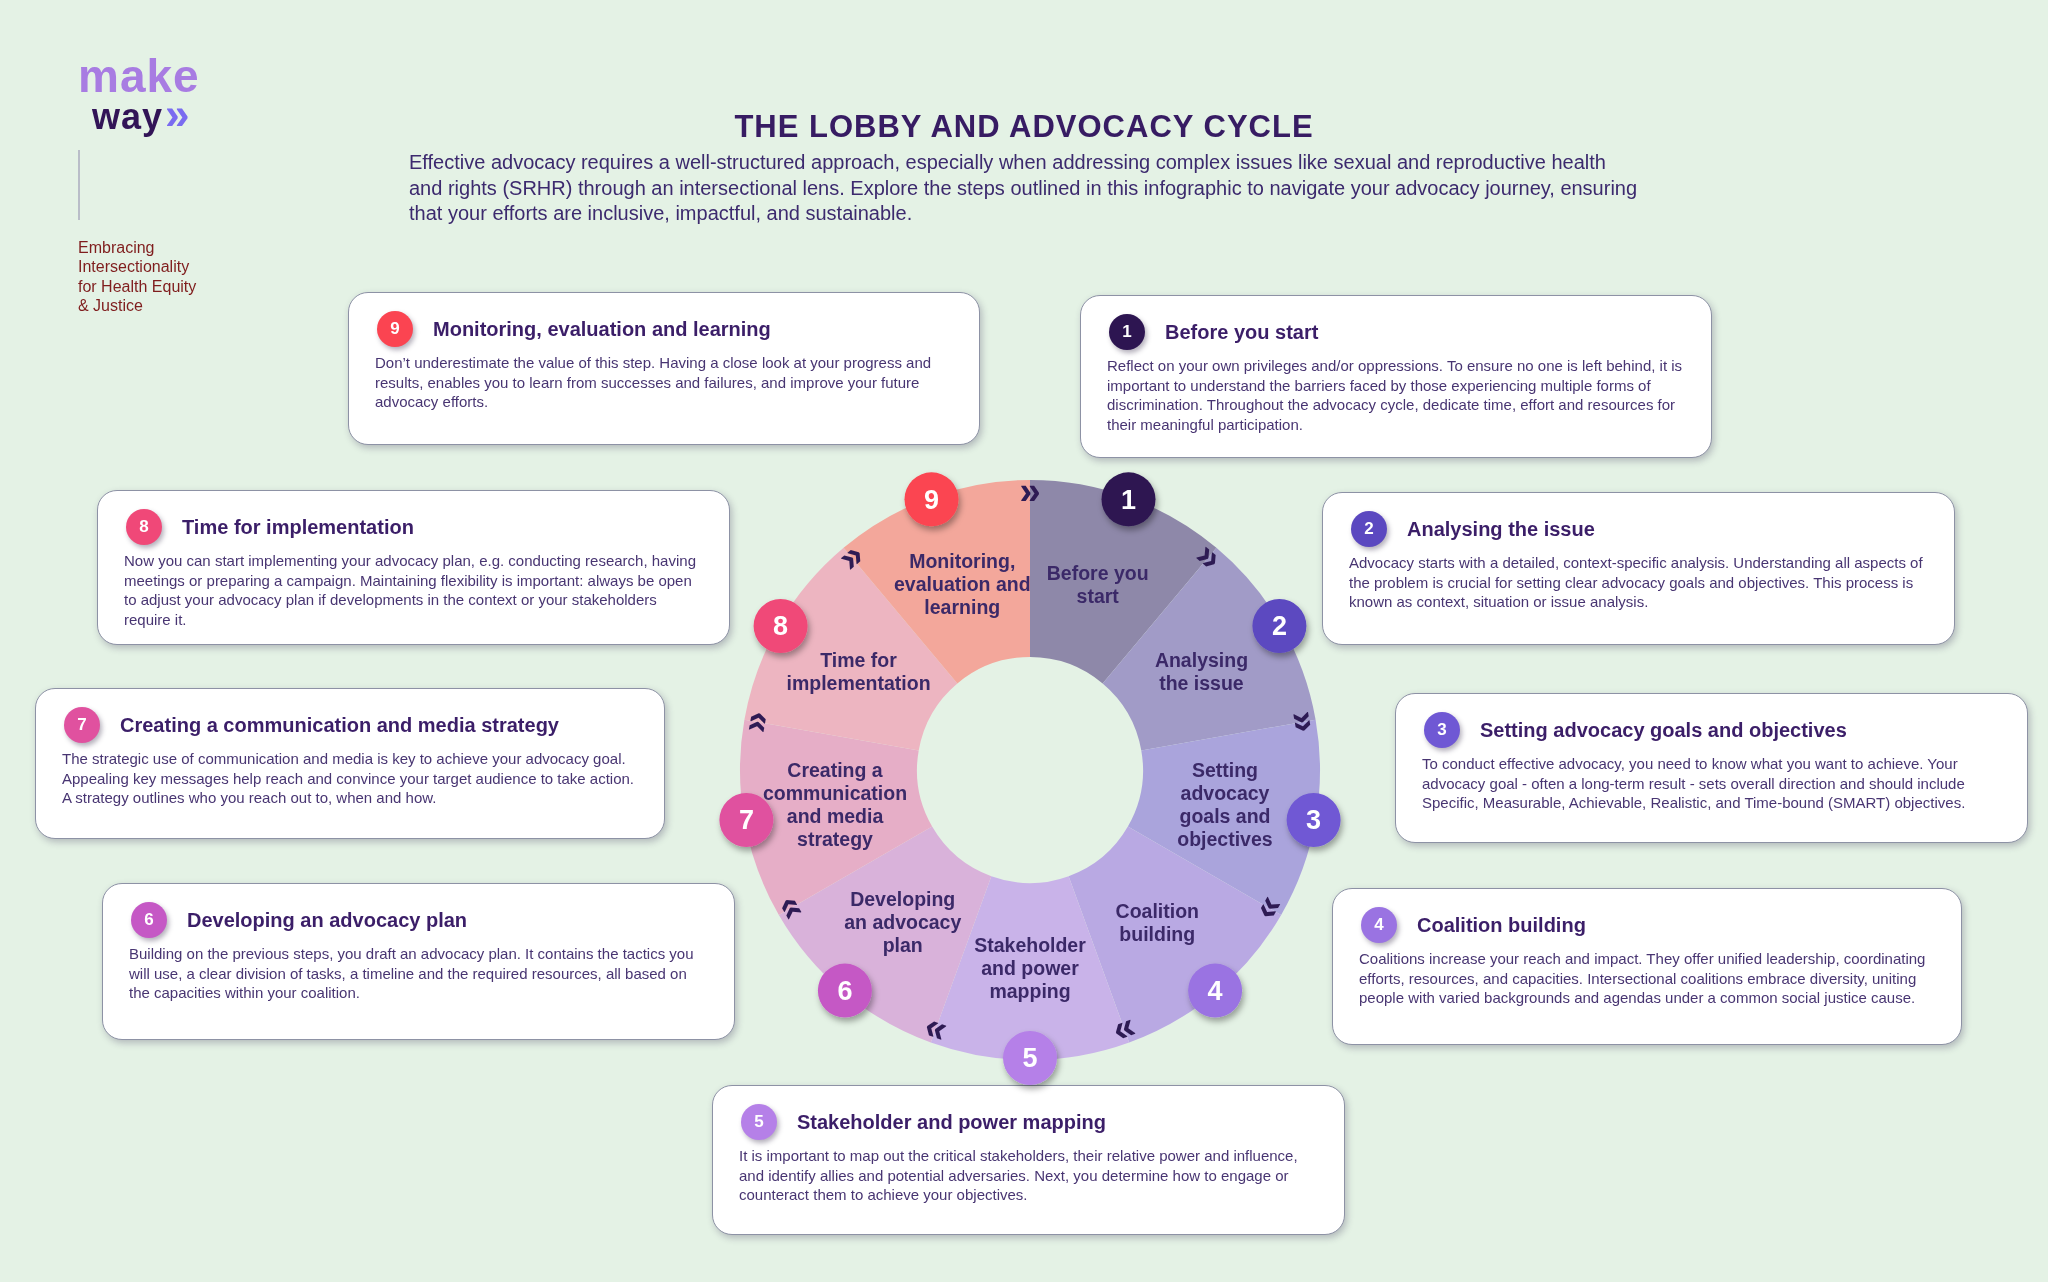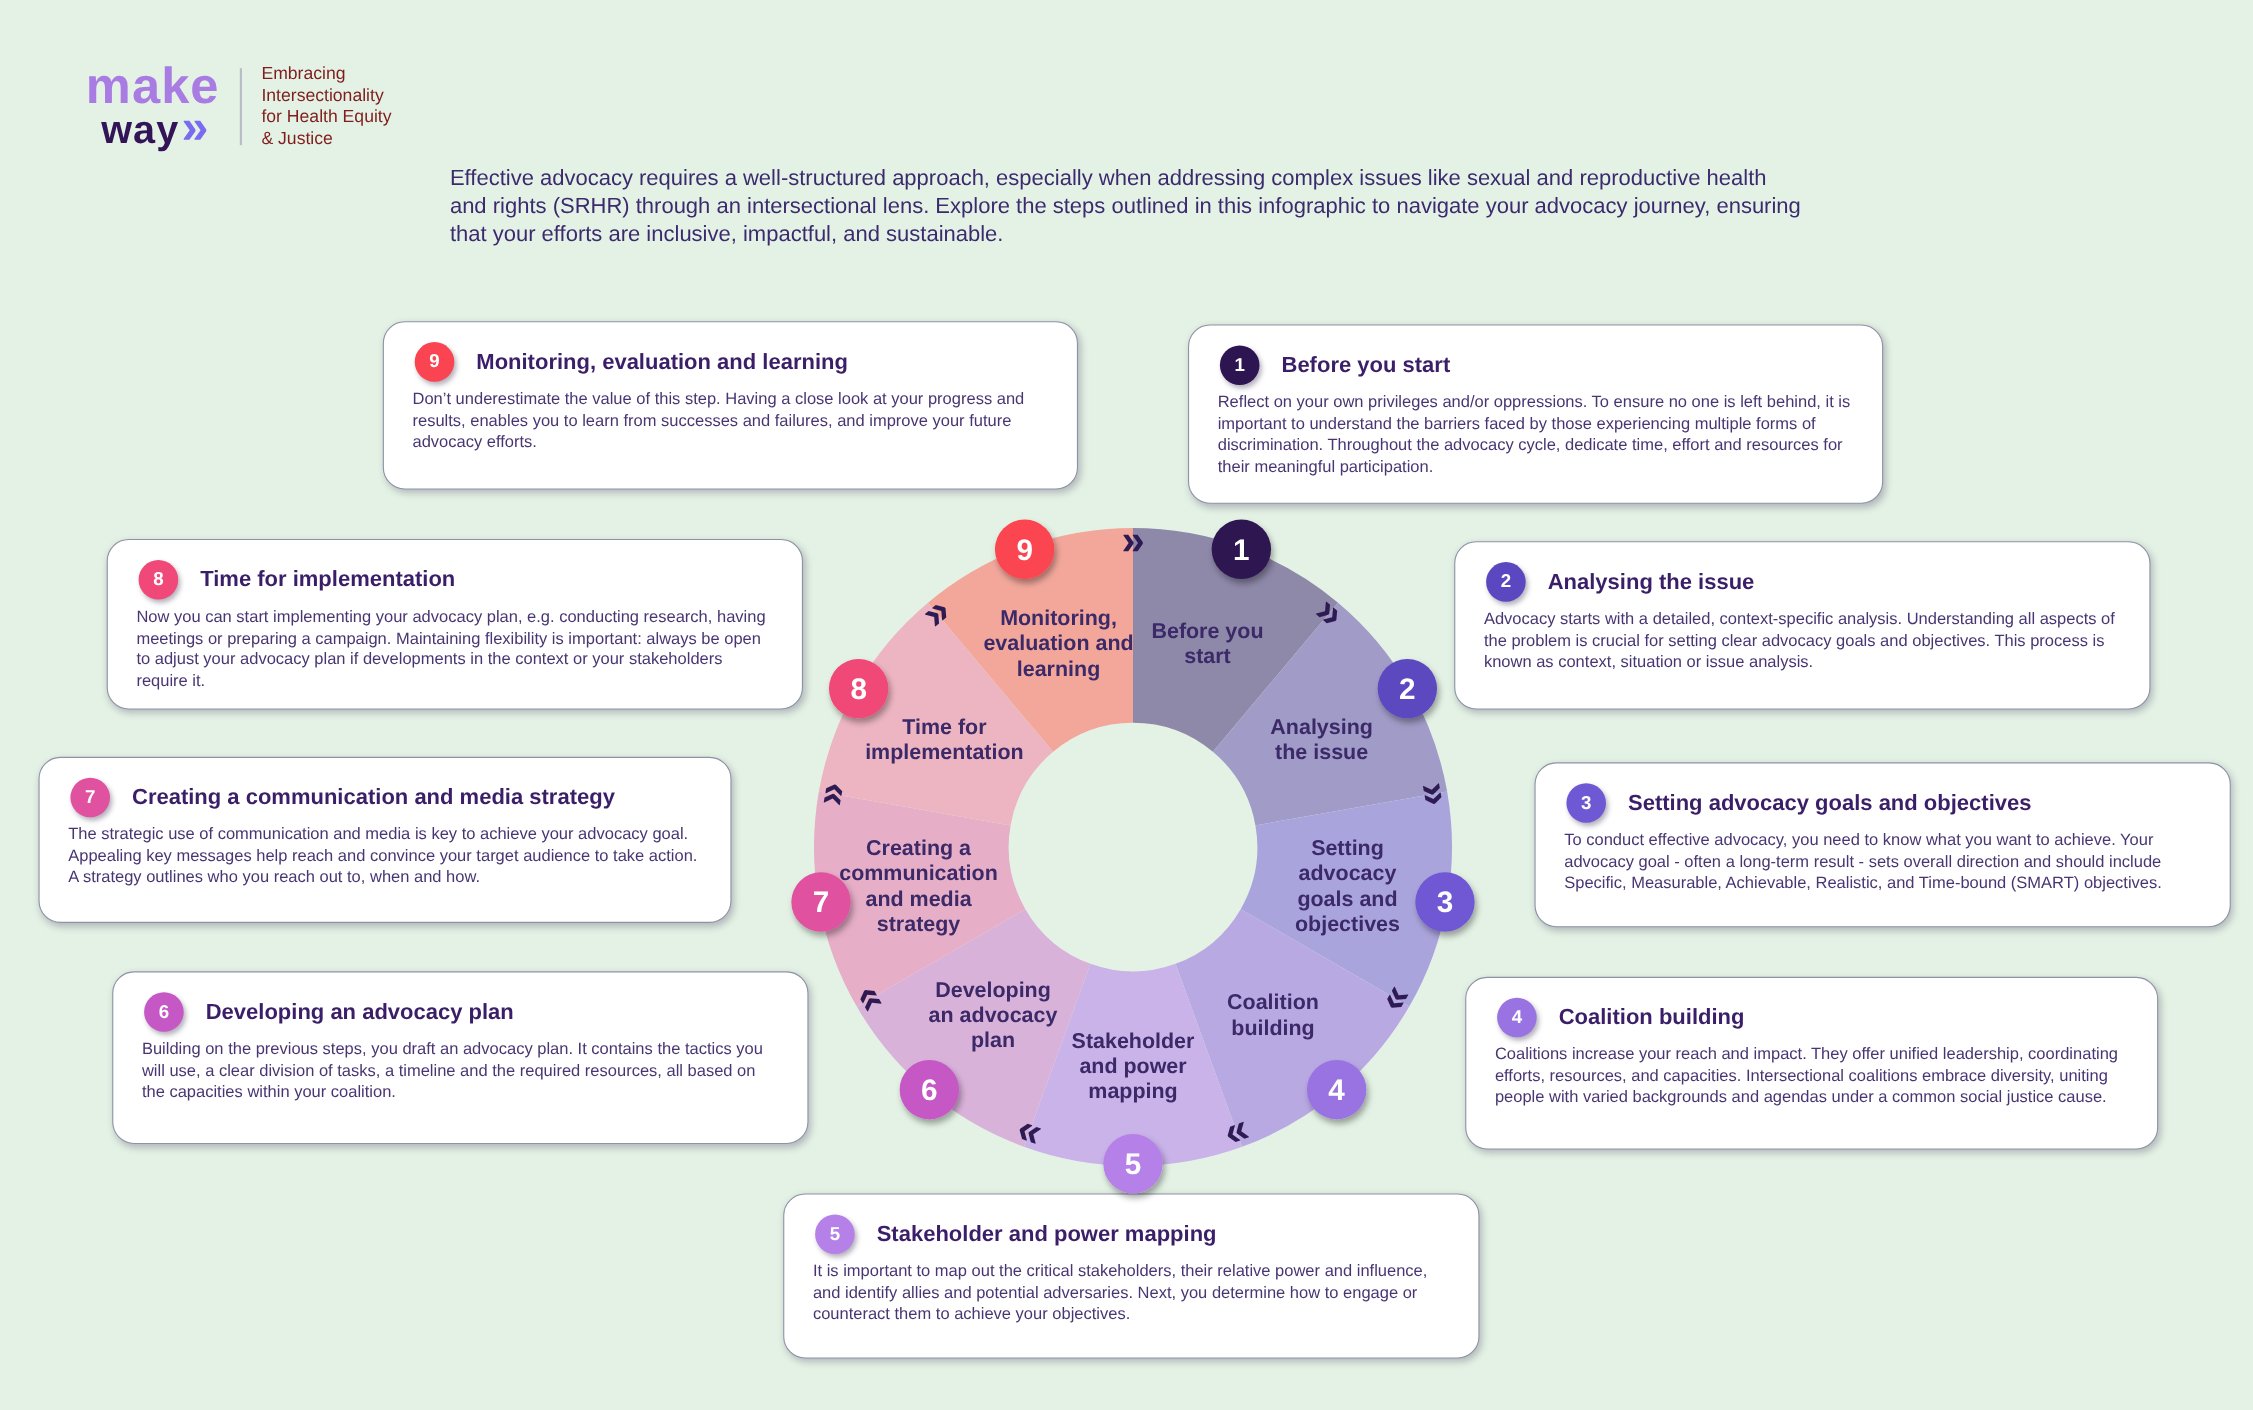--- a/index.html
+++ b/index.html
@@ -1,20 +1,20 @@
 <!DOCTYPE html>
 <html><head>
 <meta charset="utf-8">
 <style>
   html,body{margin:0;padding:0;}
   body{font-family:"Liberation Sans", sans-serif; background:#e4f2e5;}
   .canvas{position:relative; width:2048px; height:1282px; background:#e4f2e5; overflow:hidden;}
 
   
-  .logo{position:absolute; left:78px; top:58px; display:flex; align-items:center; gap:18px;}
+  .logo{position:absolute; left:78px; top:58px; display:flex; gap:18px;flex-direction:column;}
   .logo-word{line-height:0.82; font-weight:900; letter-spacing:1px;}
   .logo-make{display:block; font-size:46px; color:#a87ce2; text-transform:lowercase;}
   .logo-way{display:inline-block; font-size:36px; color:#321457; margin-left:14px; text-transform:lowercase;}
   .logo-chev{display:inline-block; font-size:44px; color:#7a6cf0; font-weight:900; margin-left:2px;}
   .logo-divider{width:2px; height:70px; background:#b9bdc8;}
   .logo-tagline{width:128px; font-size:16px; line-height:1.22; color:#7f1d1d; font-weight:500;}
 
   
   .page-title{position:absolute; left:0; right:0; top:88px; text-align:center;
     font-size:31px; font-weight:800; letter-spacing:1px; color:#371c63;}
@@ -52,20 +52,21 @@
 
   <div class="logo">
     <div class="logo-word">
       <span class="logo-make">make</span>
       <span class="logo-way">way</span><span class="logo-chev">»</span>
     </div>
     <div class="logo-divider"></div>
     <div class="logo-tagline">Embracing Intersectionality for Health Equity &amp; Justice</div>
   </div>
 
+  <h1 class="page-title">THE LOBBY AND ADVOCACY CYCLE</h1>
   <p class="page-intro">Effective advocacy requires a well-structured approach, especially when addressing complex issues like sexual and reproductive health and rights (SRHR) through an intersectional lens. Explore the steps outlined in this infographic to navigate your advocacy journey, ensuring that your efforts are inclusive, impactful, and sustainable.</p>
 
   <div class="card card-9">
     <div class="card-head">
       <div class="badge" style="background-color: rgb(251, 68, 81);">9</div>
       <h3 class="card-title">Monitoring, evaluation and learning</h3>
     </div>
     <p class="card-body">Don’t underestimate the value of this step. Having a close look at your progress and results, enables you to learn from successes and failures, and improve your future advocacy efforts.</p>
   </div>
 

